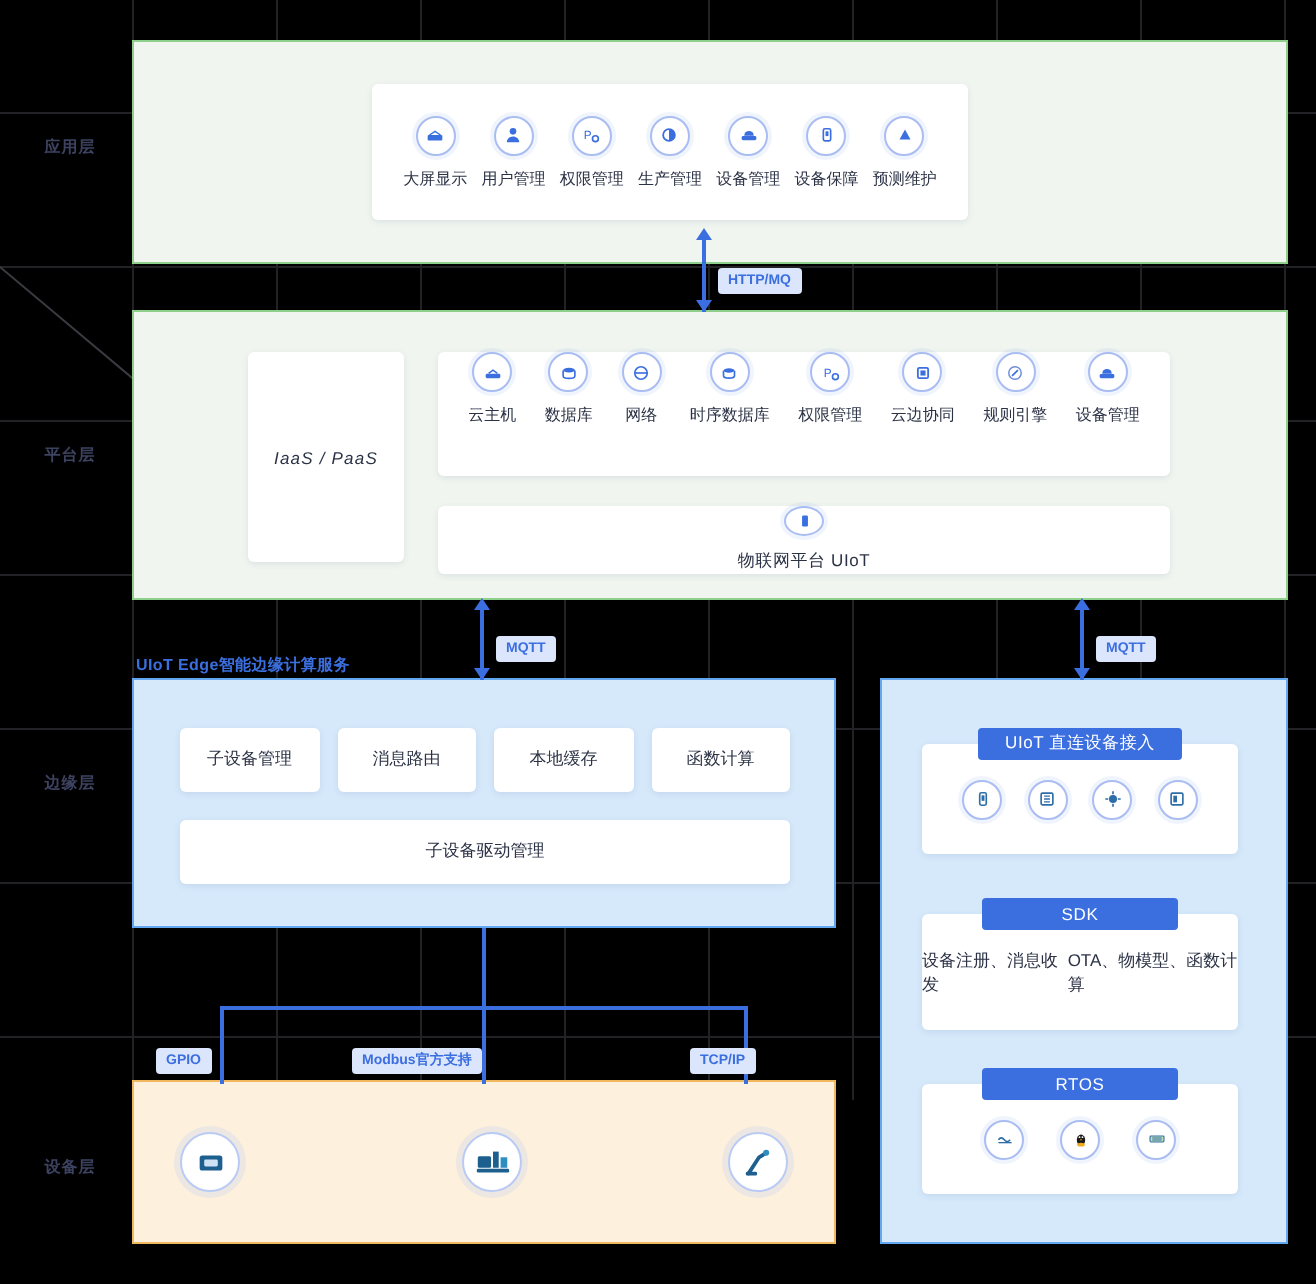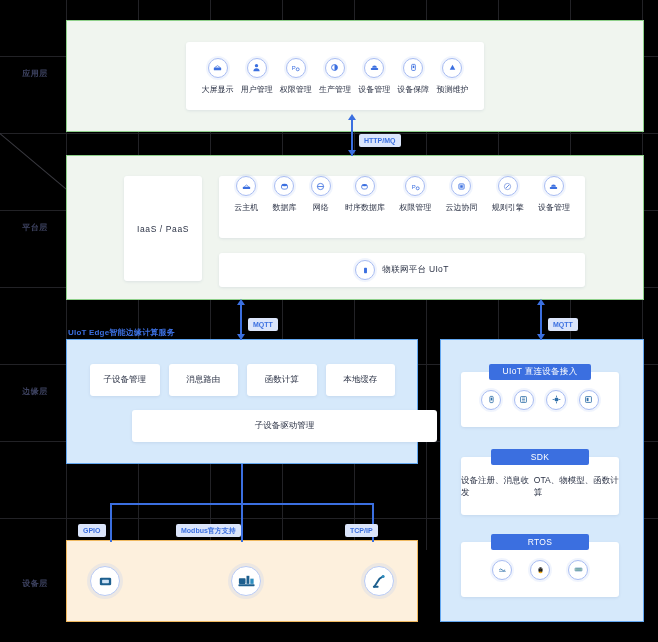--- a/index.html
+++ b/index.html
@@ -82,32 +82,32 @@
   
   .app-card {
     left: 186px; top: 42px; width: 298px; height: 68px;
     display: flex; align-items: center; justify-content: space-around;
     padding: 0 12px;
   }
 
   
   .iaas-card {
     left: 124px; top: 176px; width: 78px; height: 105px;
-    display: flex; align-items: center; justify-content: center;
+    display: flex; align-items: center; justify-content: center; font-style: italic;
   }
   .iaas-text { font-size: 8.5px; color: #2b3245; letter-spacing: .6px; }
 
   .plat-card {
     left: 219px; top: 176px; width: 366px; height: 62px;
     display: flex; align-items: flex-start; justify-content: space-around;
     padding: 0 8px;
   }
   .uiot-card {
     left: 219px; top: 253px; width: 366px; height: 34px;
-    display: flex; align-items: center; justify-content: center; gap: 7px;
+    display: flex; align-items: center; justify-content: center; gap: 7px; flex-direction: column;
   }
   .uiot-text { font-size: 8.5px; color: #2b3245; letter-spacing: .3px; }
 
   
   .edge-title {
     position: absolute; left: 68px; top: 327px;
     font-size: 8px; font-weight: 700; color: #3b6fe0; letter-spacing: .2px;
   }
   .edge-row {
     position: absolute; left: 90px; top: 364px;
@@ -118,21 +118,20 @@
     display: flex; align-items: center; justify-content: center;
     font-size: 8.5px; color: #2b3245;
     box-shadow: 0 1px 3px rgba(40,70,120,.10);
   }
   .edge-wide {
     position: absolute; left: 90px; top: 410px;
     width: 305px; height: 32px; background: #fff; border-radius: 3px;
     display: flex; align-items: center; justify-content: center;
     font-size: 8.5px; color: #2b3245;
     box-shadow: 0 1px 3px rgba(40,70,120,.10);
-    margin-left: 42px;
   }
 
   
   .pill {
     position: absolute; height: 16px; border-radius: 2px;
     background: #3b6fe0; color: #fff; font-size: 8.5px;
     display: flex; align-items: center; justify-content: center;
     letter-spacing: .3px; z-index: 3;
   }
   .panel {
@@ -357,22 +356,22 @@
 
   <div class="vline" style="left:540px; top:304px; height:36px;"></div>
   <div class="arrow-up" style="left:537px; top:299px;"></div>
   <div class="arrow-dn" style="left:537px; top:334px;"></div>
   <div class="tag" style="left:548px; top:318px;">MQTT</div>
 
   <div class="edge-title">UIoT Edge智能边缘计算服务</div>
   <div class="edge-row">
     <div class="edge-box">子设备管理</div>
     <div class="edge-box">消息路由</div>
+    <div class="edge-box">本地缓存</div>
     <div class="edge-box">函数计算</div>
-    <div class="edge-box">本地缓存</div>
   </div>
   <div class="edge-wide">子设备驱动管理</div>
 
   <div class="pill" style="left:489px; top:364px; width:102px;text-align:right;">UIoT 直连设备接入</div>
   <div class="panel" style="left:461px; top:372px; width:158px; height:55px;">
     <div class="panel-icons">
       <span class="circ">
         <svg width="11" height="11" viewBox="0 0 12 12">
             <rect x="4.2" y="2.6" width="3.6" height="6.8" rx=".9" fill="none" stroke="#2e6ea8" stroke-width=".9"></rect>
             <rect x="5.2" y="4" width="1.6" height="3" fill="#2e6ea8"></rect>

